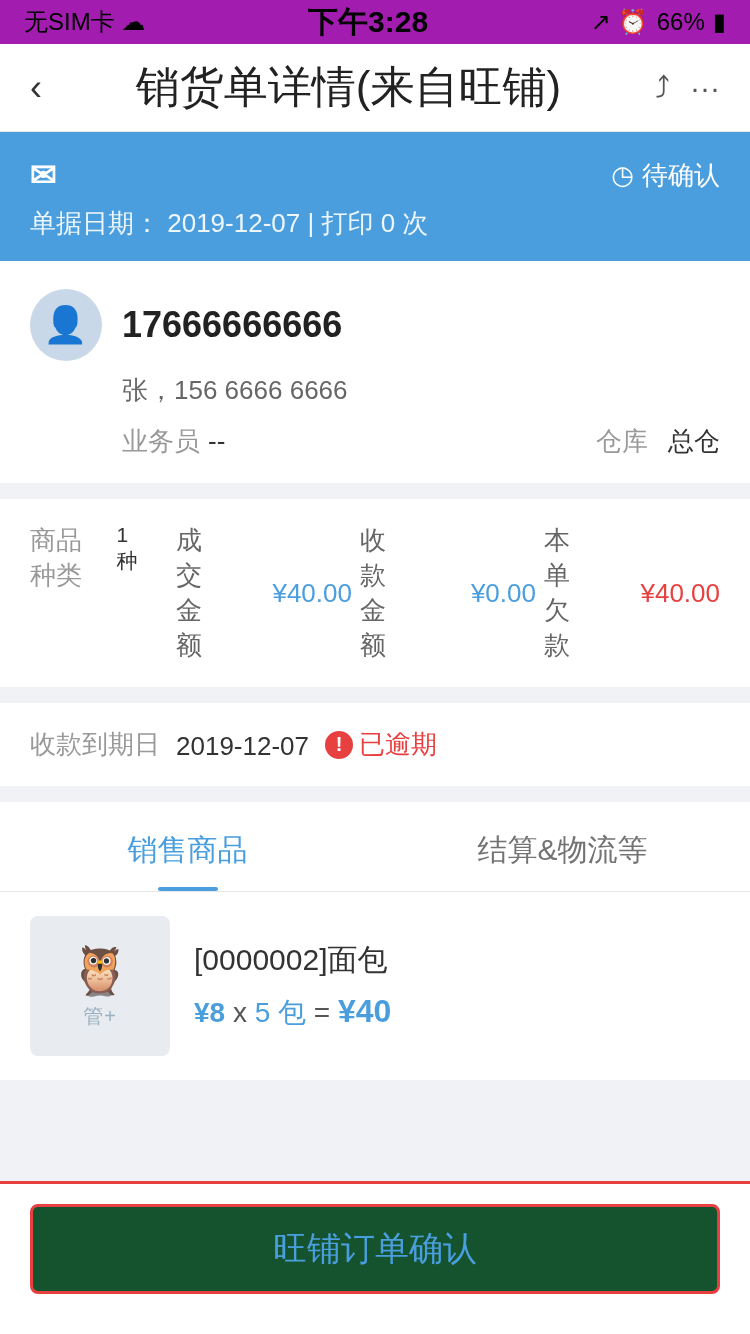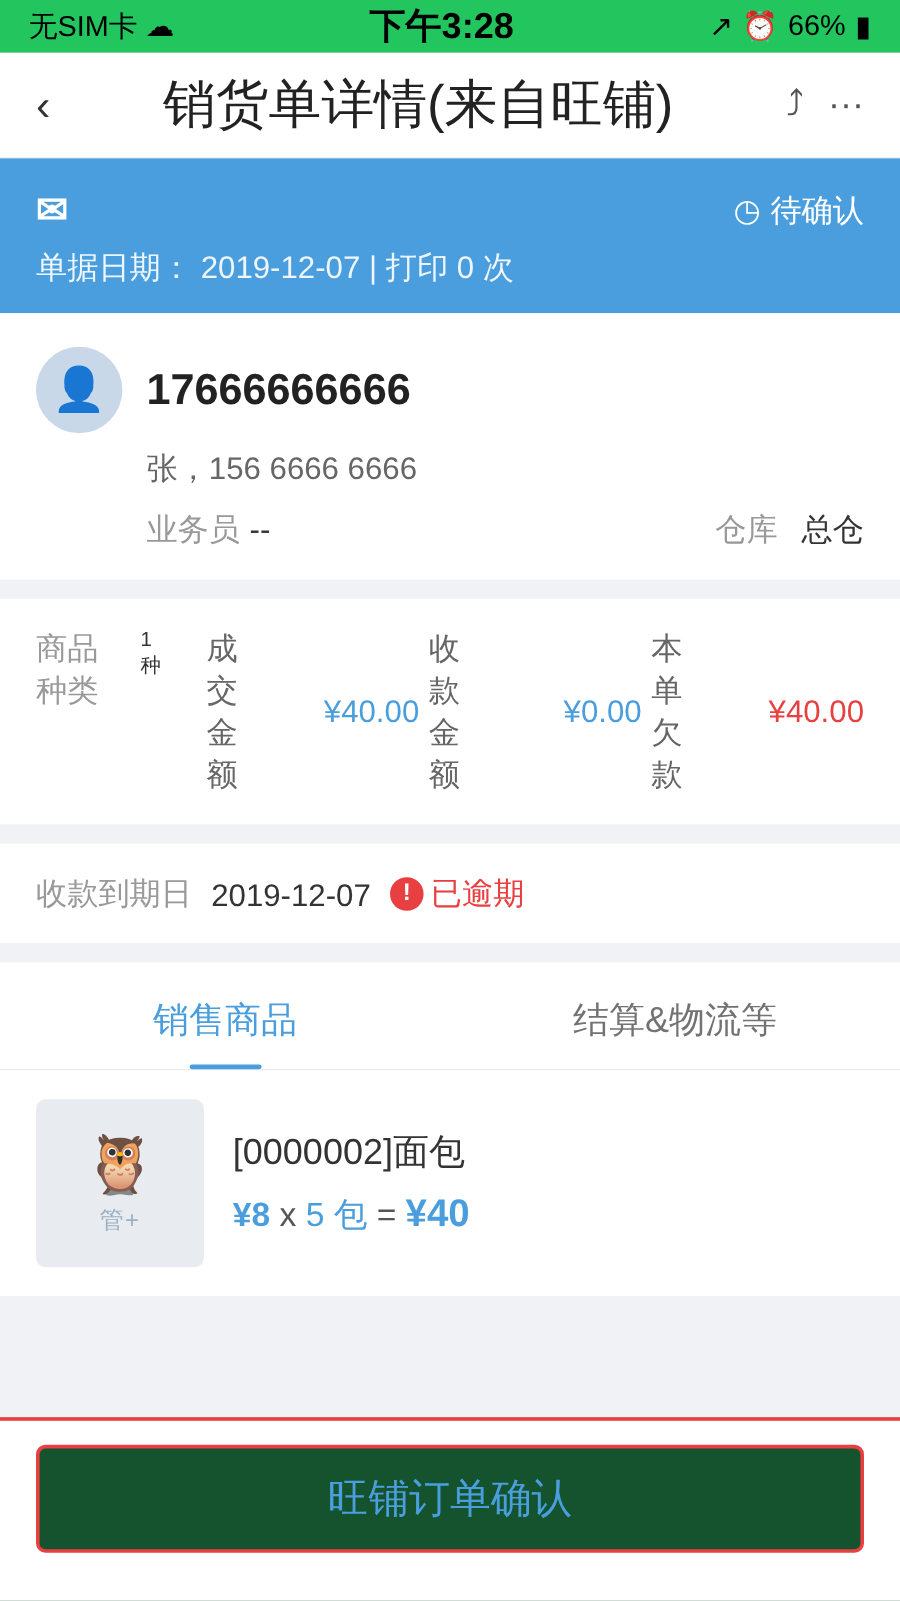--- a/index.html
+++ b/index.html
@@ -7,21 +7,21 @@
     body {
       width: 750px;
       min-height: 1334px;
       font-family: -apple-system, 'PingFang SC', 'Helvetica Neue', Arial, sans-serif;
       background: #f0f2f5;
       font-size: 28px;
     }
 
     
     .status-bar {
-      background: #22c55e;
+      background: #a21caf;
       height: 44px;
       display: flex;
       align-items: center;
       justify-content: space-between;
       padding: 0 24px;
       font-size: 24px;
       font-weight: 500;
     }
     .status-left { display: flex; align-items: center; gap: 10px; }
     .status-center { font-size: 30px; font-weight: 600; }
@@ -152,21 +152,21 @@
     .amounts-left {
       display: flex;
       align-items: flex-start;
       gap: 12px;
     }
     .amounts-label-text {
       font-size: 26px;
       color: #999;
     }
     .amounts-value-text {
-      font-size: 17px;
+      font-size: 21px;
       color: #333;
     }
     .amounts-right {
       display: flex;
       flex-direction: row;
       align-items: center;
       gap: 8px;
       margin-left: 36px;
     }
     .amount-line {

